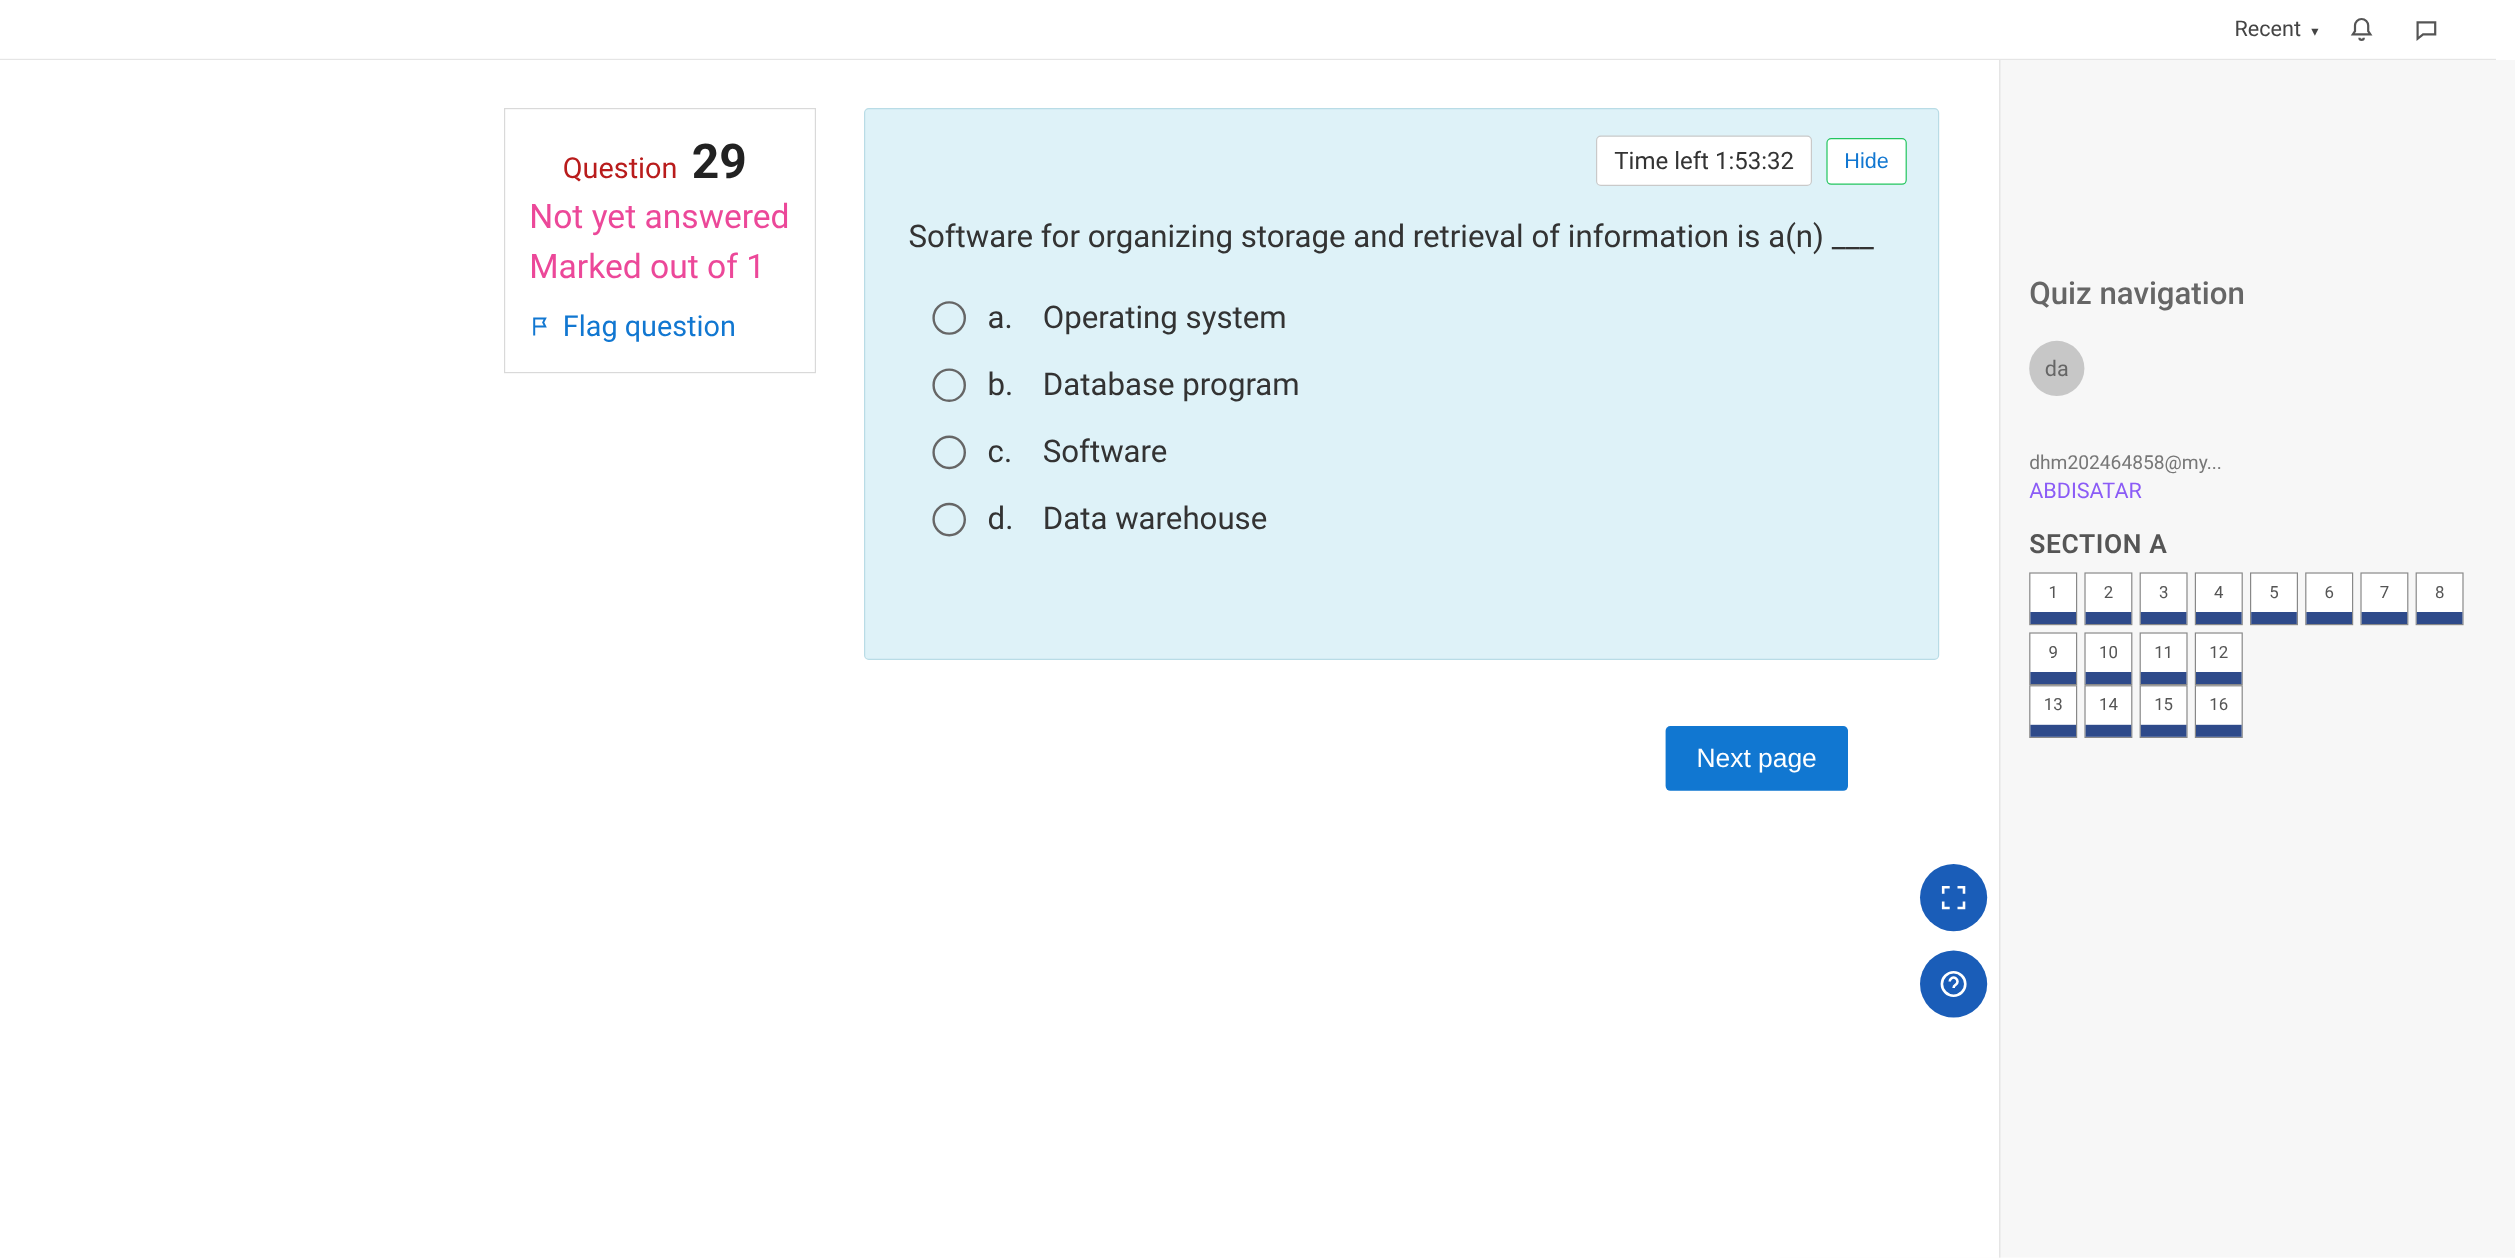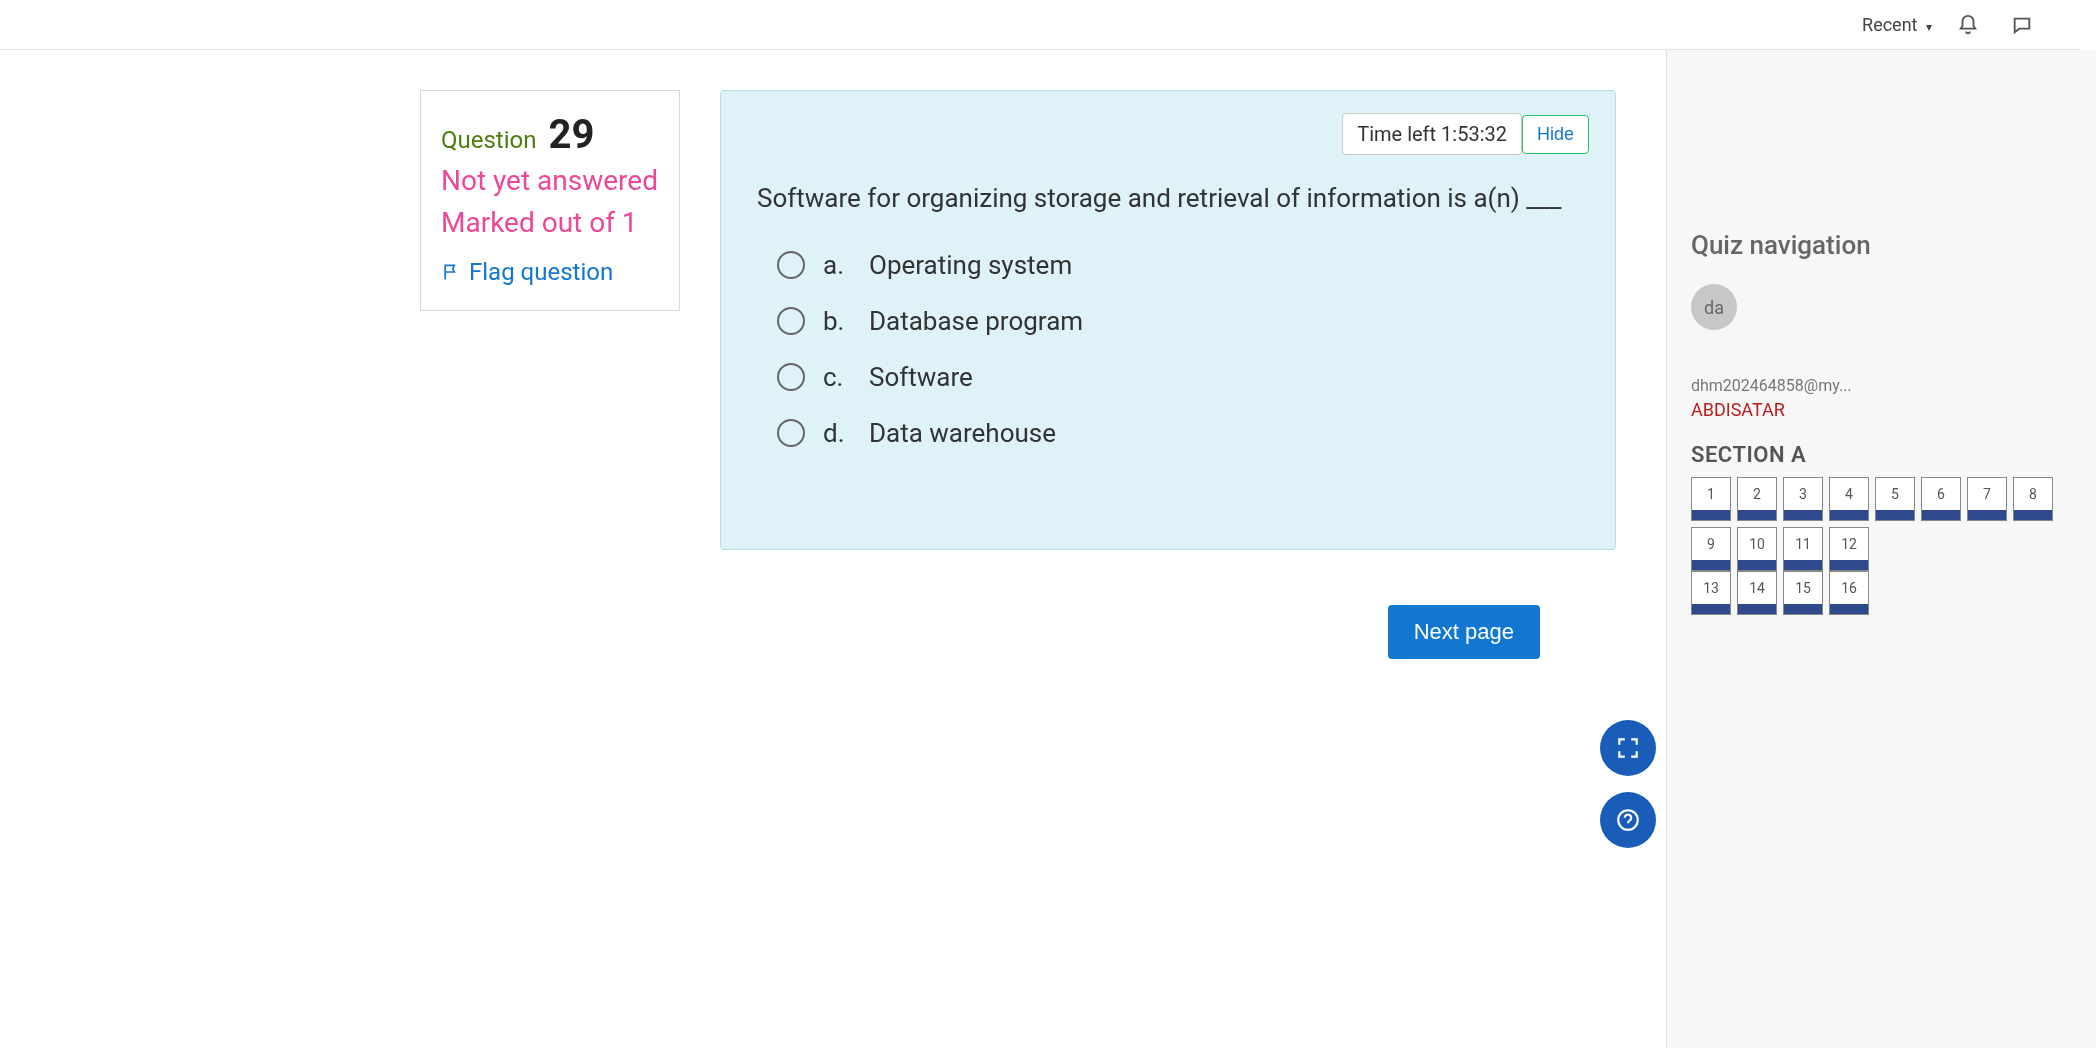--- a/index.html
+++ b/index.html
@@ -56,42 +56,42 @@
     position: absolute;
     left: 420px;
     top: 40px;
     width: 260px;
     border: 1px solid #d9d9d9;
     background: #fff;
     padding: 20px 20px 24px 20px;
     font-size: 24px;
     color: #444;
   }
-  .qinfo .qnum-label { font-weight: 400; color: #4d7c0f; }
+  .qinfo .qnum-label { font-weight: 400; color: #b91c1c; margin-left: 28px; }
   .qinfo .qnum { font-size: 40px; font-weight: 700; color: #222; margin-left: 6px; }
   .qinfo .row { margin-top: 4px; font-size: 28px; color: #ec4899; line-height: 1.35; }
   .qinfo .flag-link { color: #1177d1; cursor: pointer; display: flex; align-items: center; gap: 8px; margin-top: 16px; font-size: 24px; }
   .qinfo .flag-link svg { width: 20px; height: 20px; stroke: #1177d1; fill: none; stroke-width: 2; }
 
   
   .qbody {
     margin-left: 300px;
     background: #def2f8;
     border: 1px solid #b9dce6;
     border-radius: 4px;
     padding: 30px 36px 60px 36px;
     position: relative;
     min-height: 460px;
   }
 
   .timer-row {
     position: absolute;
     top: 22px; right: 26px;
     display: flex;
-    gap: 0;
+    gap: 12px;
     align-items: center;
   }
   .timer-box {
     background: #fff;
     border: 1px solid #c9c9c9;
     border-radius: 4px;
     padding: 8px 14px;
     font-size: 20px;
     color: #333;
   }
@@ -172,21 +172,21 @@
     position: relative;
   }
   .sidebar h3 { font-size: 26px; color: #666; font-weight: 500; margin-bottom: 24px; }
   .sidebar .user-block { margin-bottom: 18px; }
   .sidebar .avatar {
     width: 46px; height: 46px; border-radius: 50%; background: #c7c7c7;
     display: inline-flex; align-items: center; justify-content: center;
     font-size: 18px; color: #666; margin-bottom: 8px;
   }
   .sidebar .user-email { font-size: 16px; color: #777; word-break: break-all; margin-top: 38px; }
-  .sidebar .user-name { font-size: 18px; color: #b91c1c; margin-top: 4px; }
+  .sidebar .user-name { font-size: 18px; color: #8b5cf6; margin-top: 4px; }
 
   .section-label { font-size: 22px; color: #555; font-weight: 600; margin: 22px 0 10px 0; letter-spacing: 0.5px; }
 
   .nav-grid {
     display: flex;
     flex-wrap: wrap;
     gap: 6px;
   }
   .nav-cell {
     width: 40px; height: 44px;

